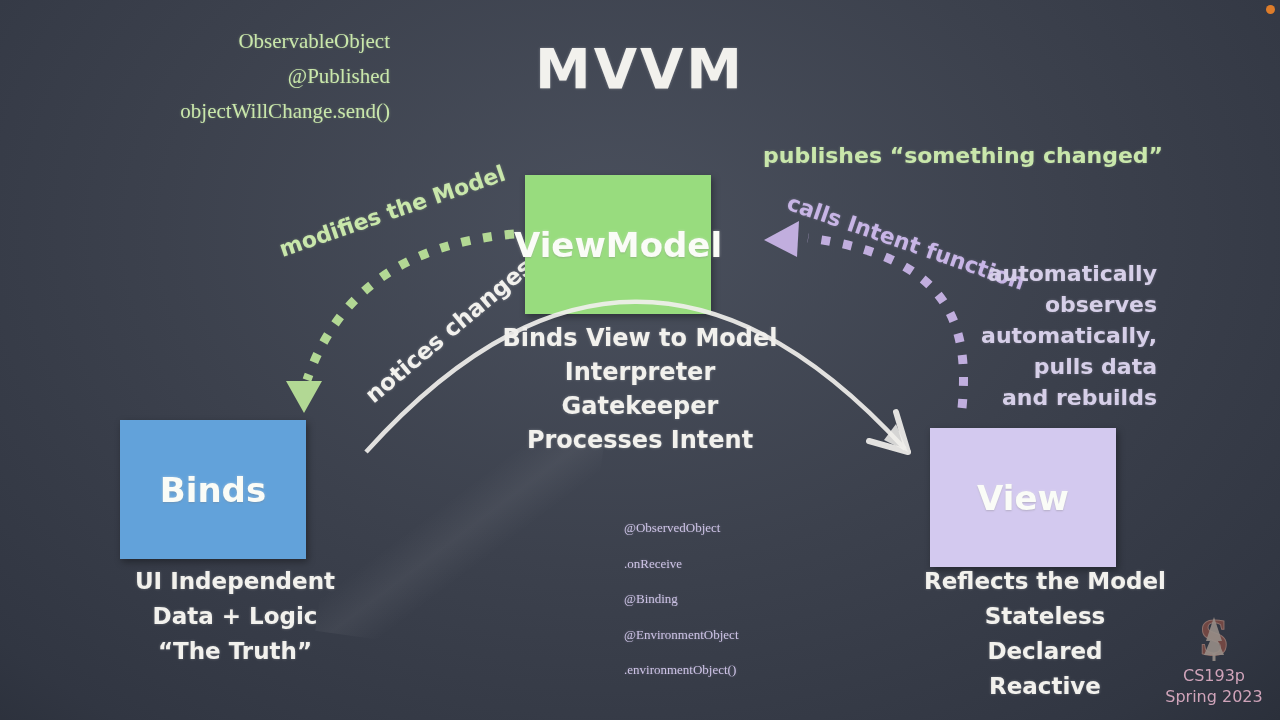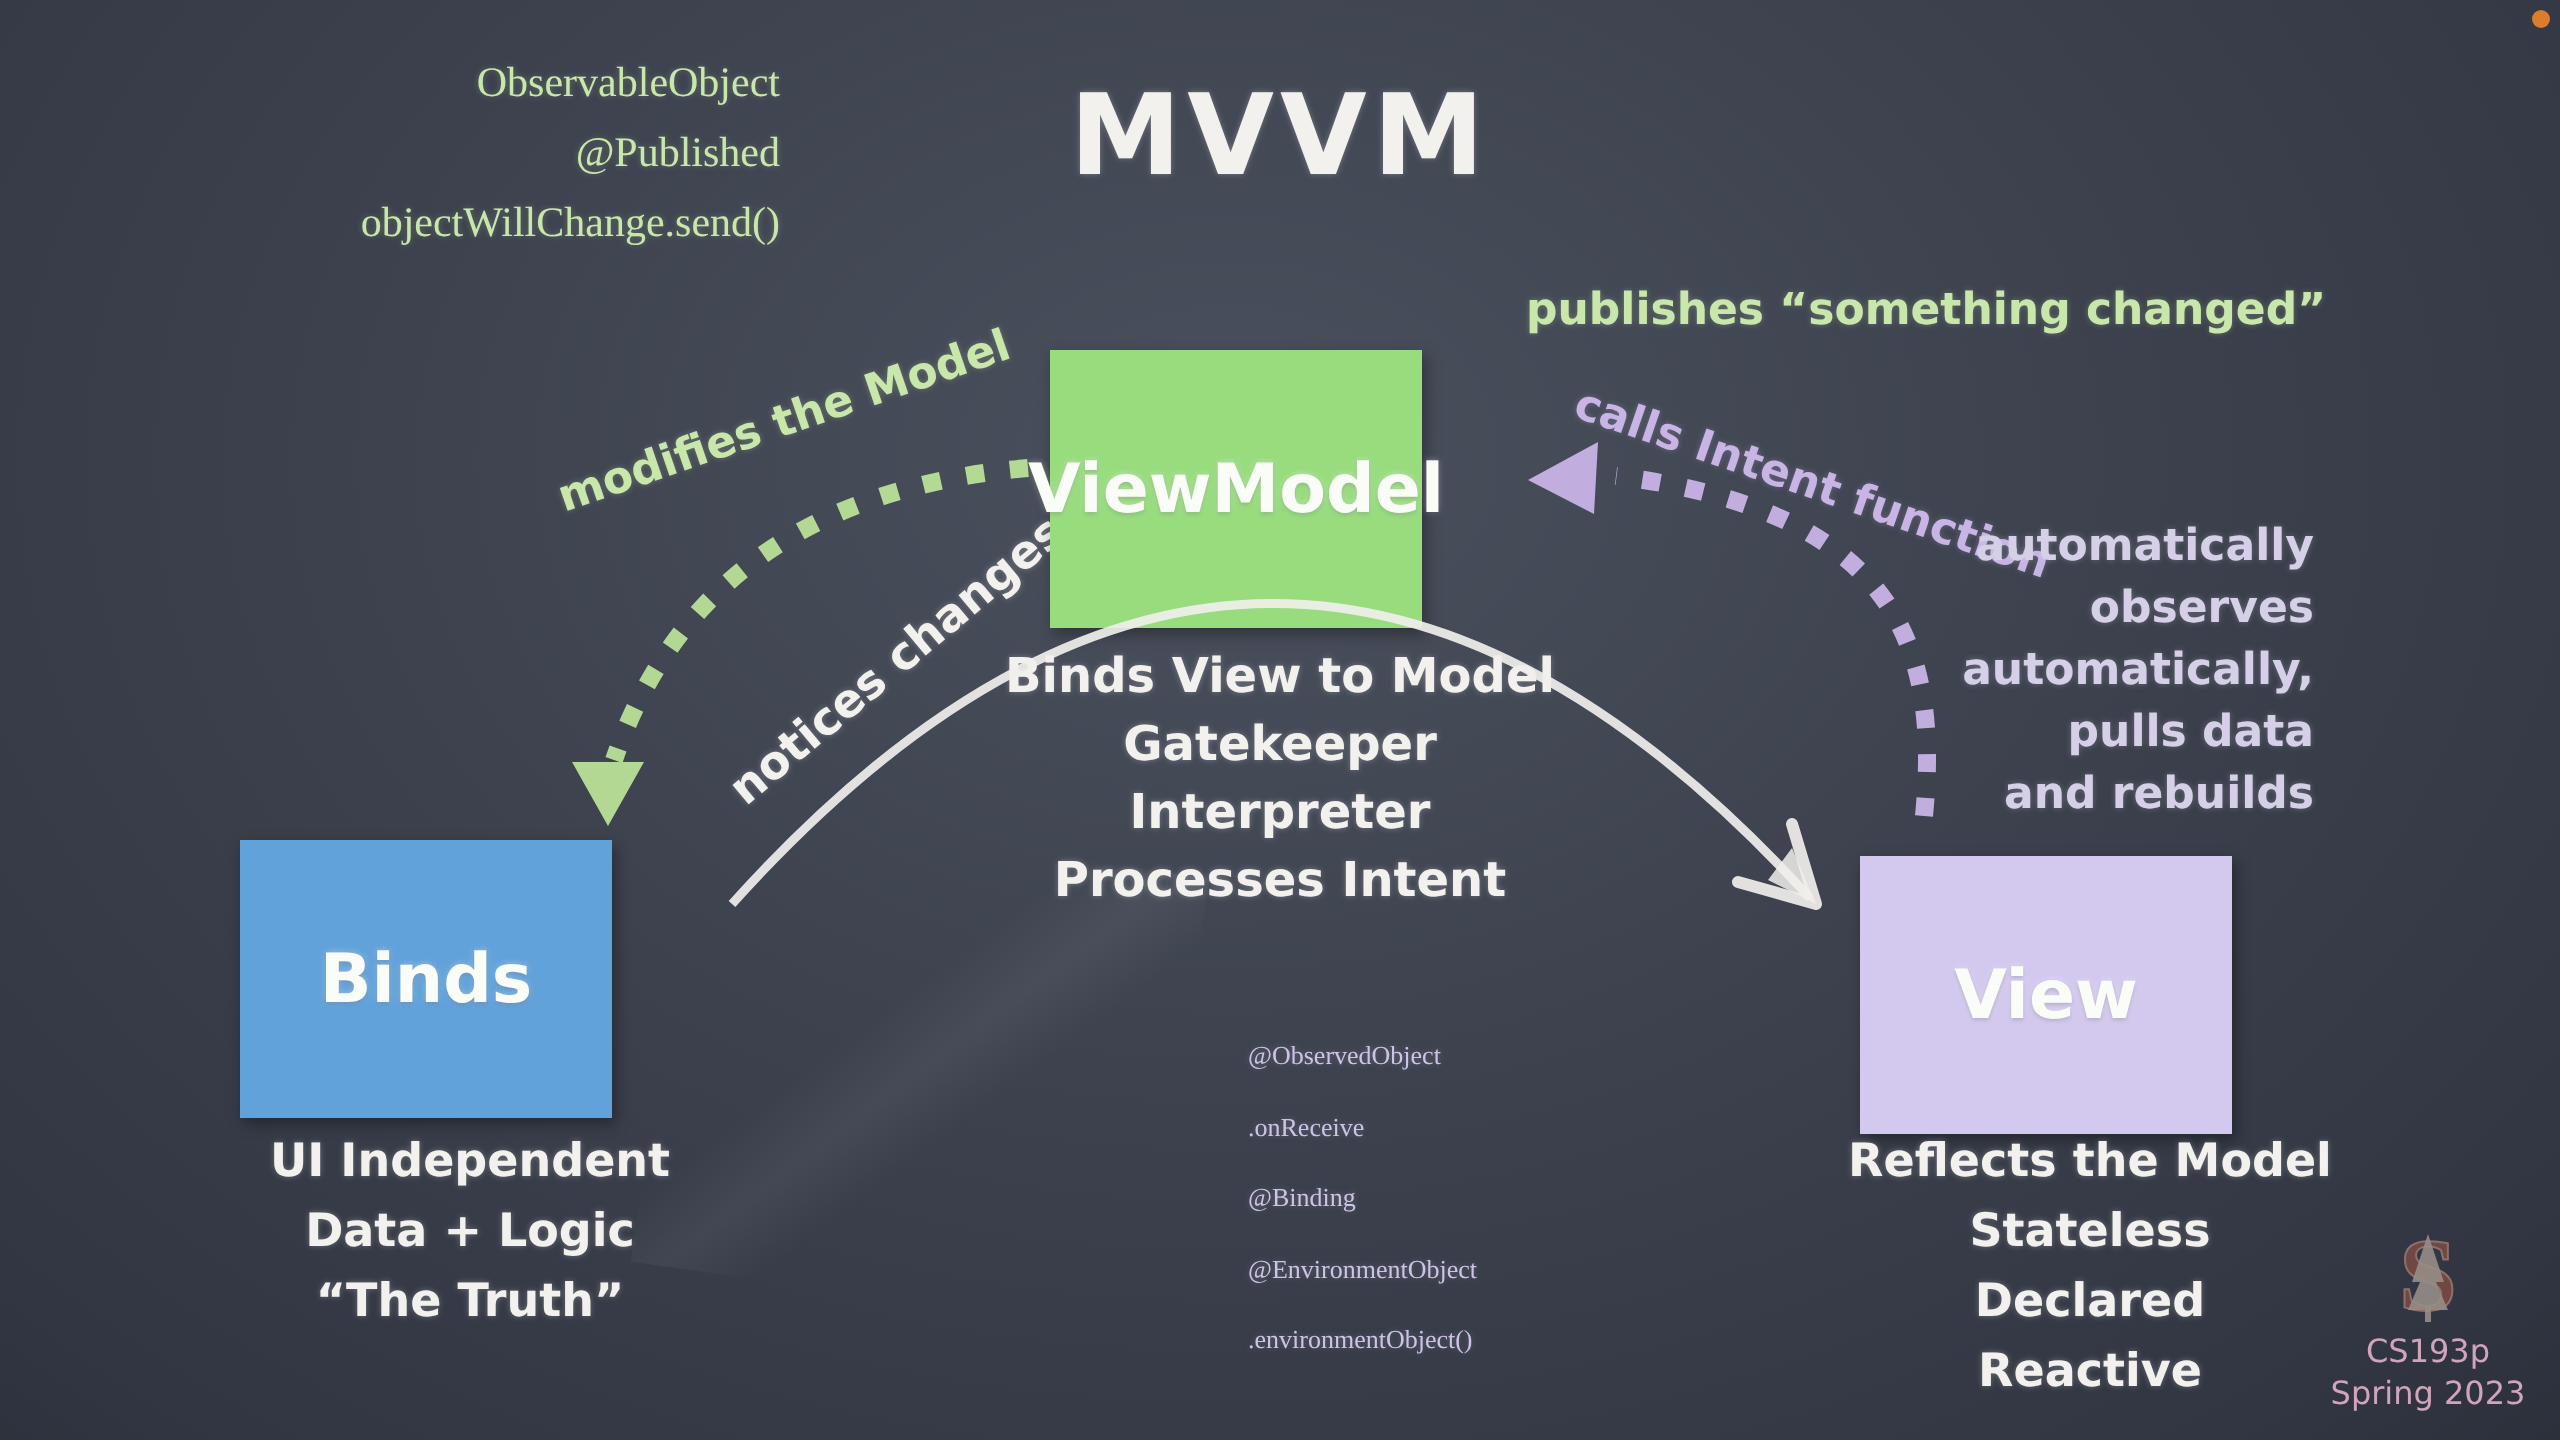--- a/index.html
+++ b/index.html
@@ -91,22 +91,22 @@
   </div>
   <div id="model-box" class="box">
     <span class="box-label">Binds</span>
   </div>
   <div id="view-box" class="box">
     <span class="box-label">View</span>
   </div>
 
   <div id="vm-points" class="pts chalk-white">
     <div>Binds View to Model</div>
+    <div>Interpreter</div>
     <div>Gatekeeper</div>
-    <div>Interpreter</div>
     <div>Processes Intent</div>
   </div>
 
   <div id="model-points" class="pts chalk-white">
     <div>UI Independent</div>
     <div>Data + Logic</div>
     <div>“The Truth”</div>
   </div>
 
   <div id="view-points" class="pts chalk-white">

